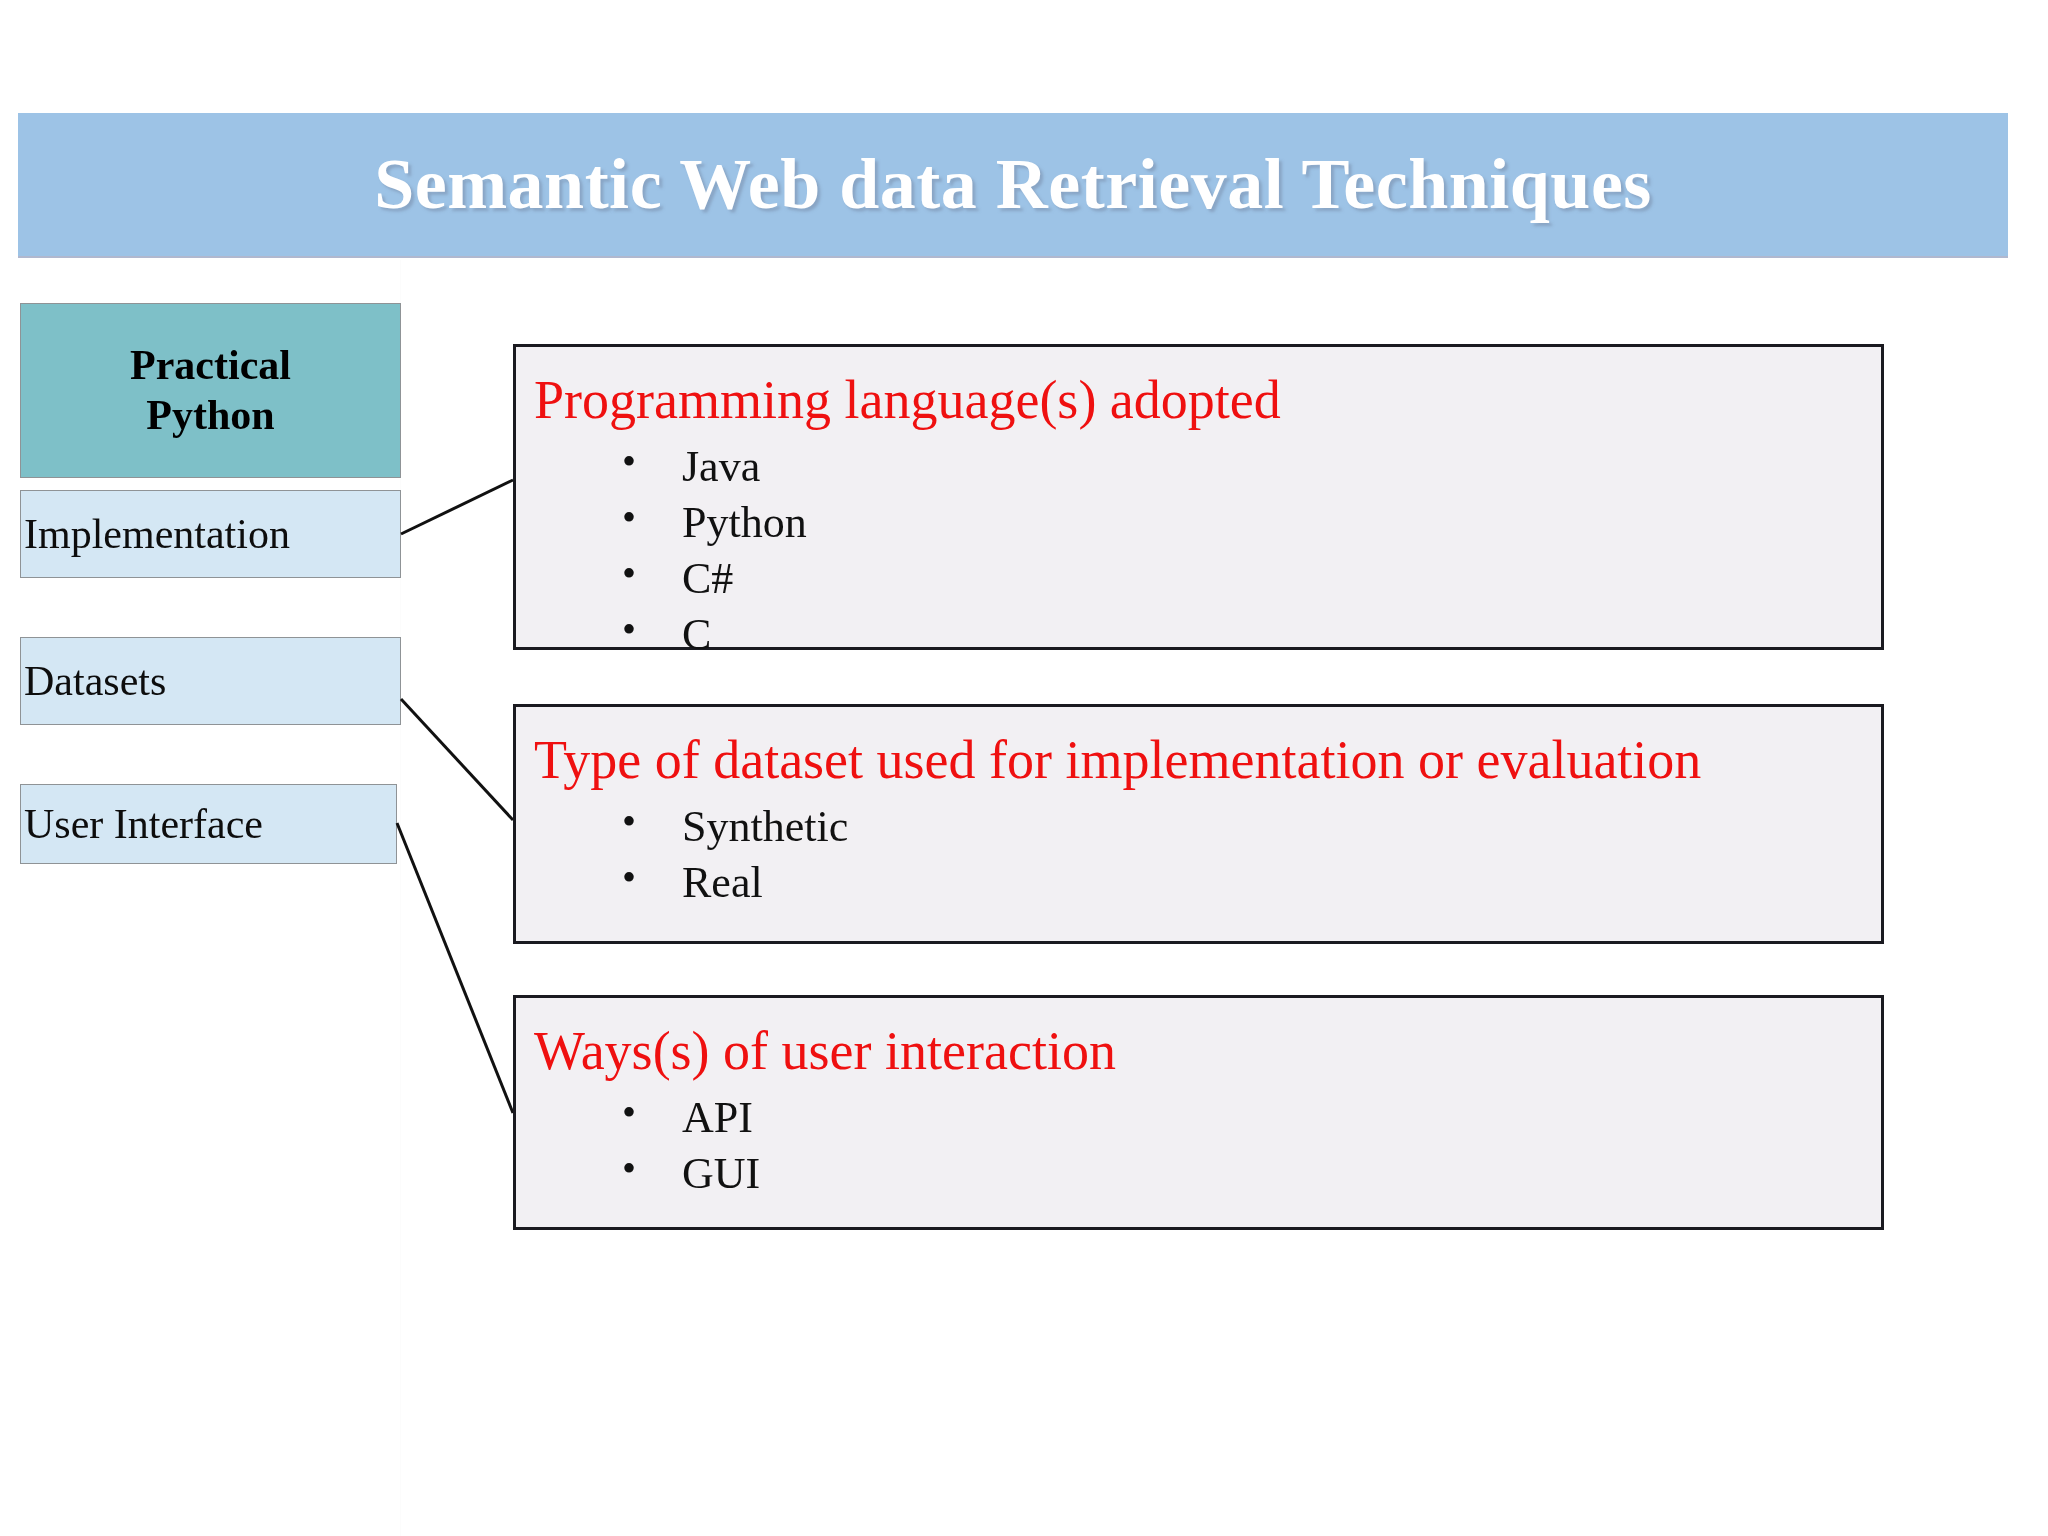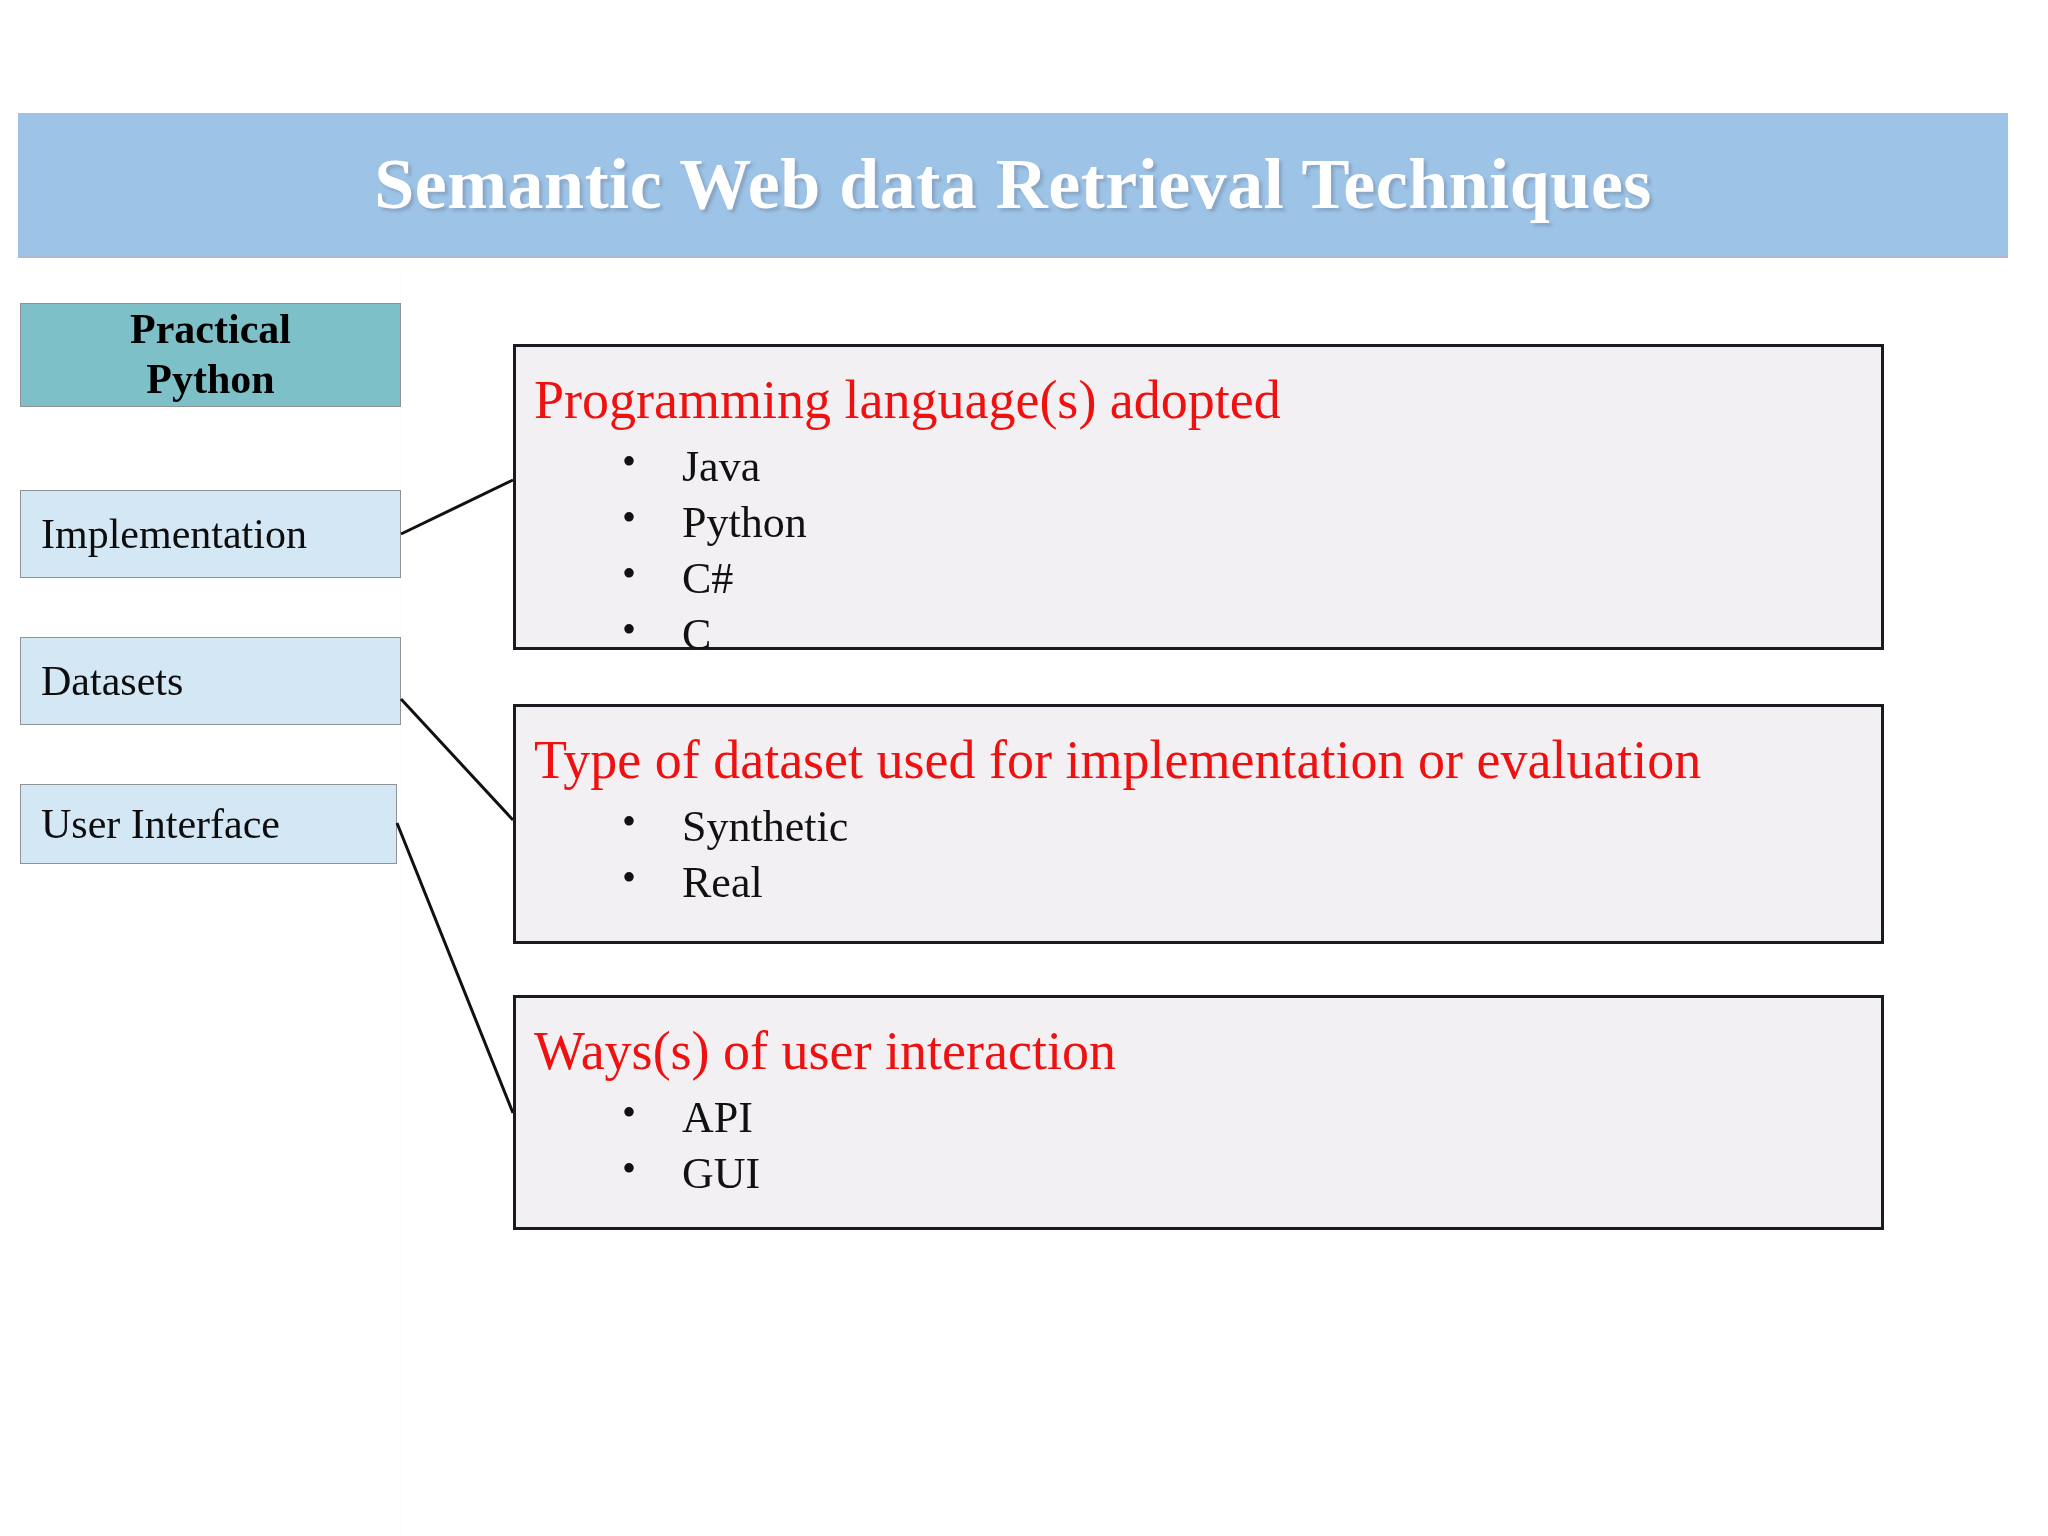--- a/index.html
+++ b/index.html
@@ -56,38 +56,38 @@
   
   .side-box {
     position: absolute;
     left: 20px;
     box-sizing: border-box;
     border: 1px solid #8f9396;
   }
   #side-box-practical {
     top: 303px;
     width: 381px;
-    height: 104px;
+    height: 175px;
     background: #7ec0c8;
     display: flex;
     align-items: center;
     justify-content: center;
   }
   #practical-label {
     font-weight: bold;
     font-size: 42px;
     line-height: 1.18;
     color: #000000;
     text-align: center;
   }
   .side-box-plain {
     background: #d4e7f4;
     display: flex;
     align-items: center;
-    padding-left: 20px;
+    padding-left: 3px;
   }
   .side-box-plain .side-label {
     font-size: 42px;
     color: #0d0d0d;
     line-height: 1;
   }
   #side-box-implementation { top: 490px; width: 381px; height: 88px; }
   #side-box-datasets       { top: 637px; width: 381px; height: 88px; }
   #side-box-userinterface  { top: 784px; width: 377px; height: 80px; }
 

